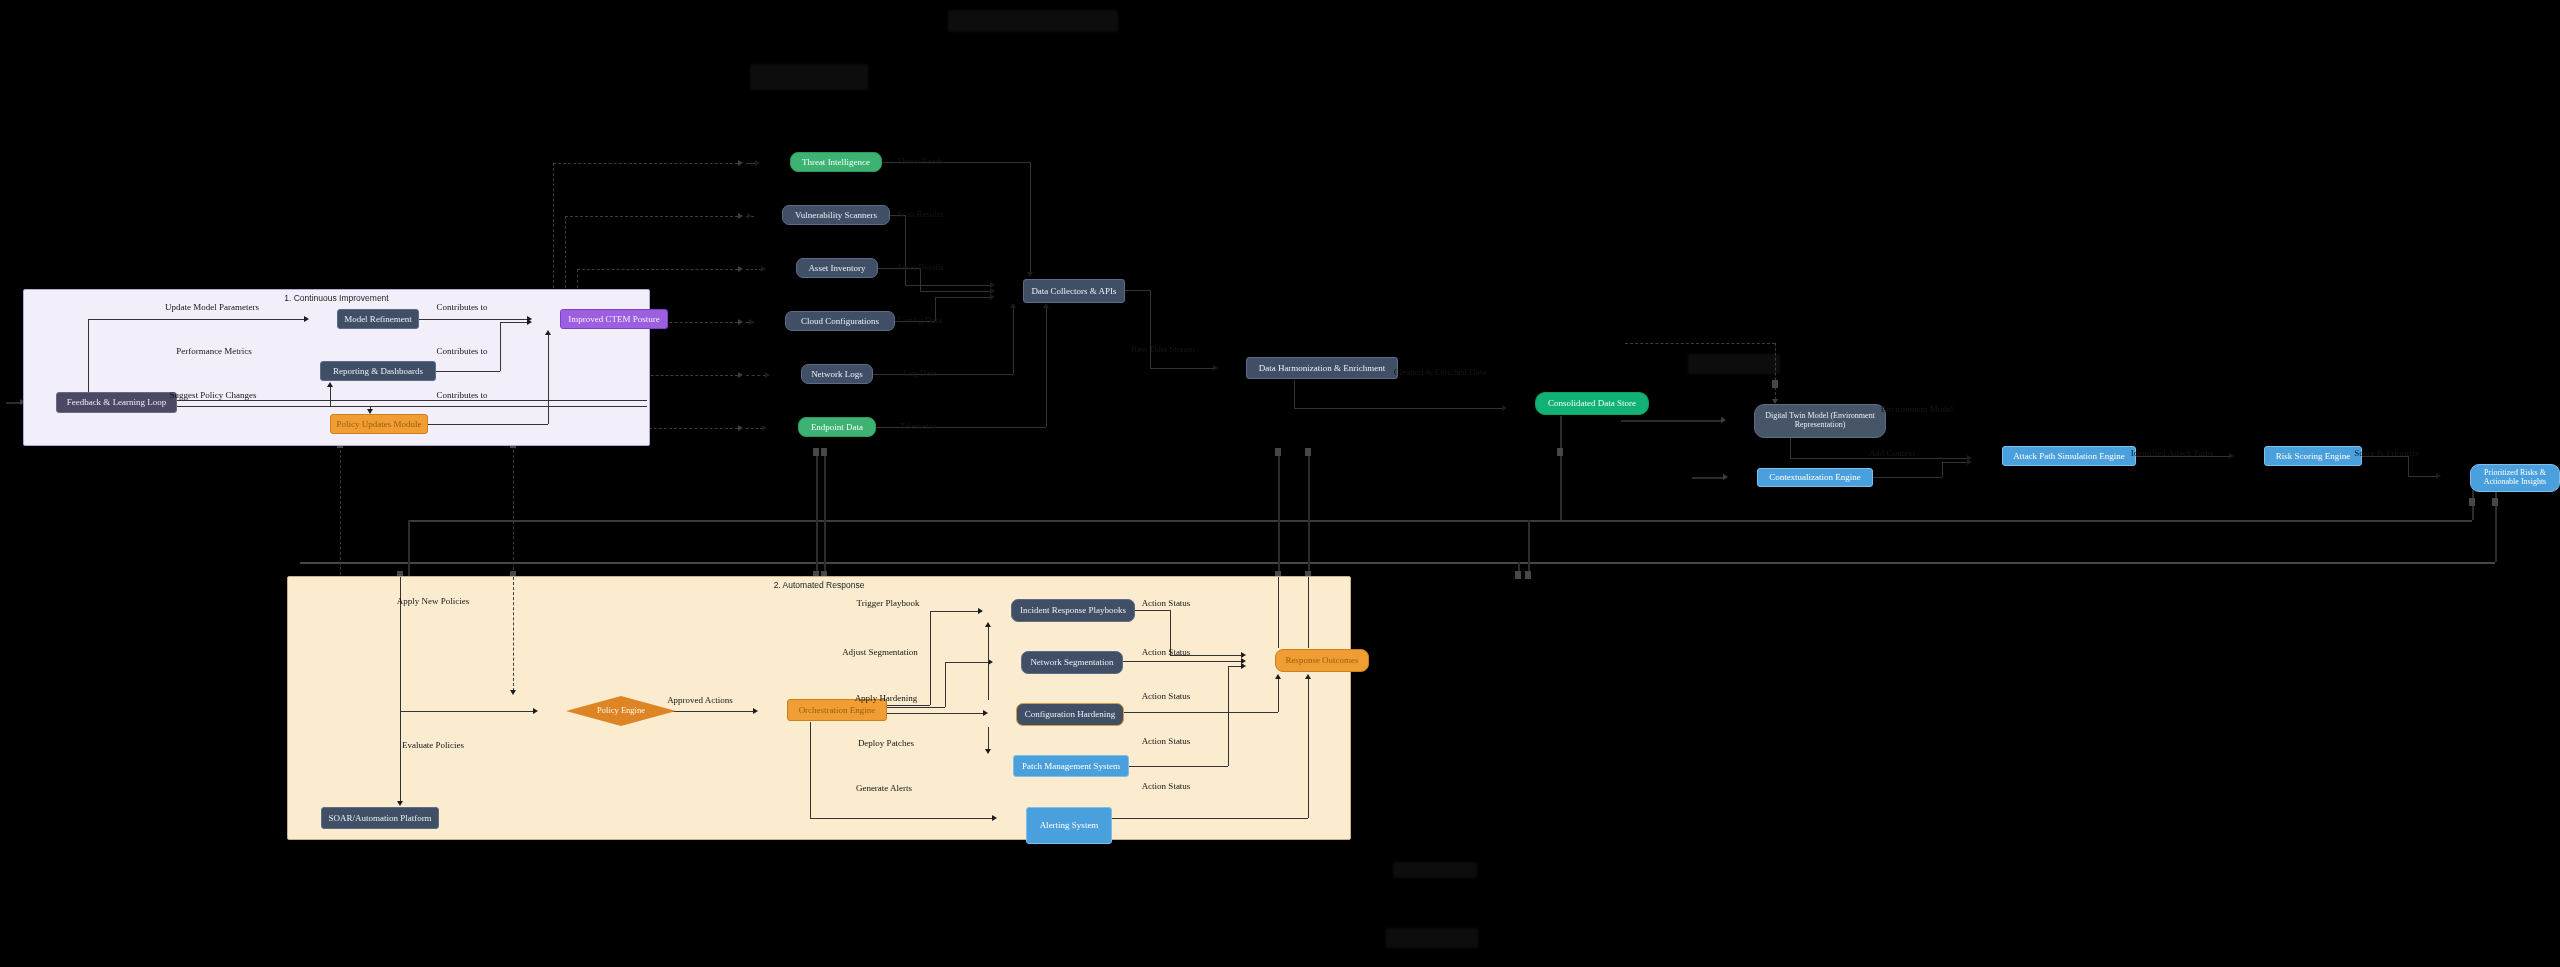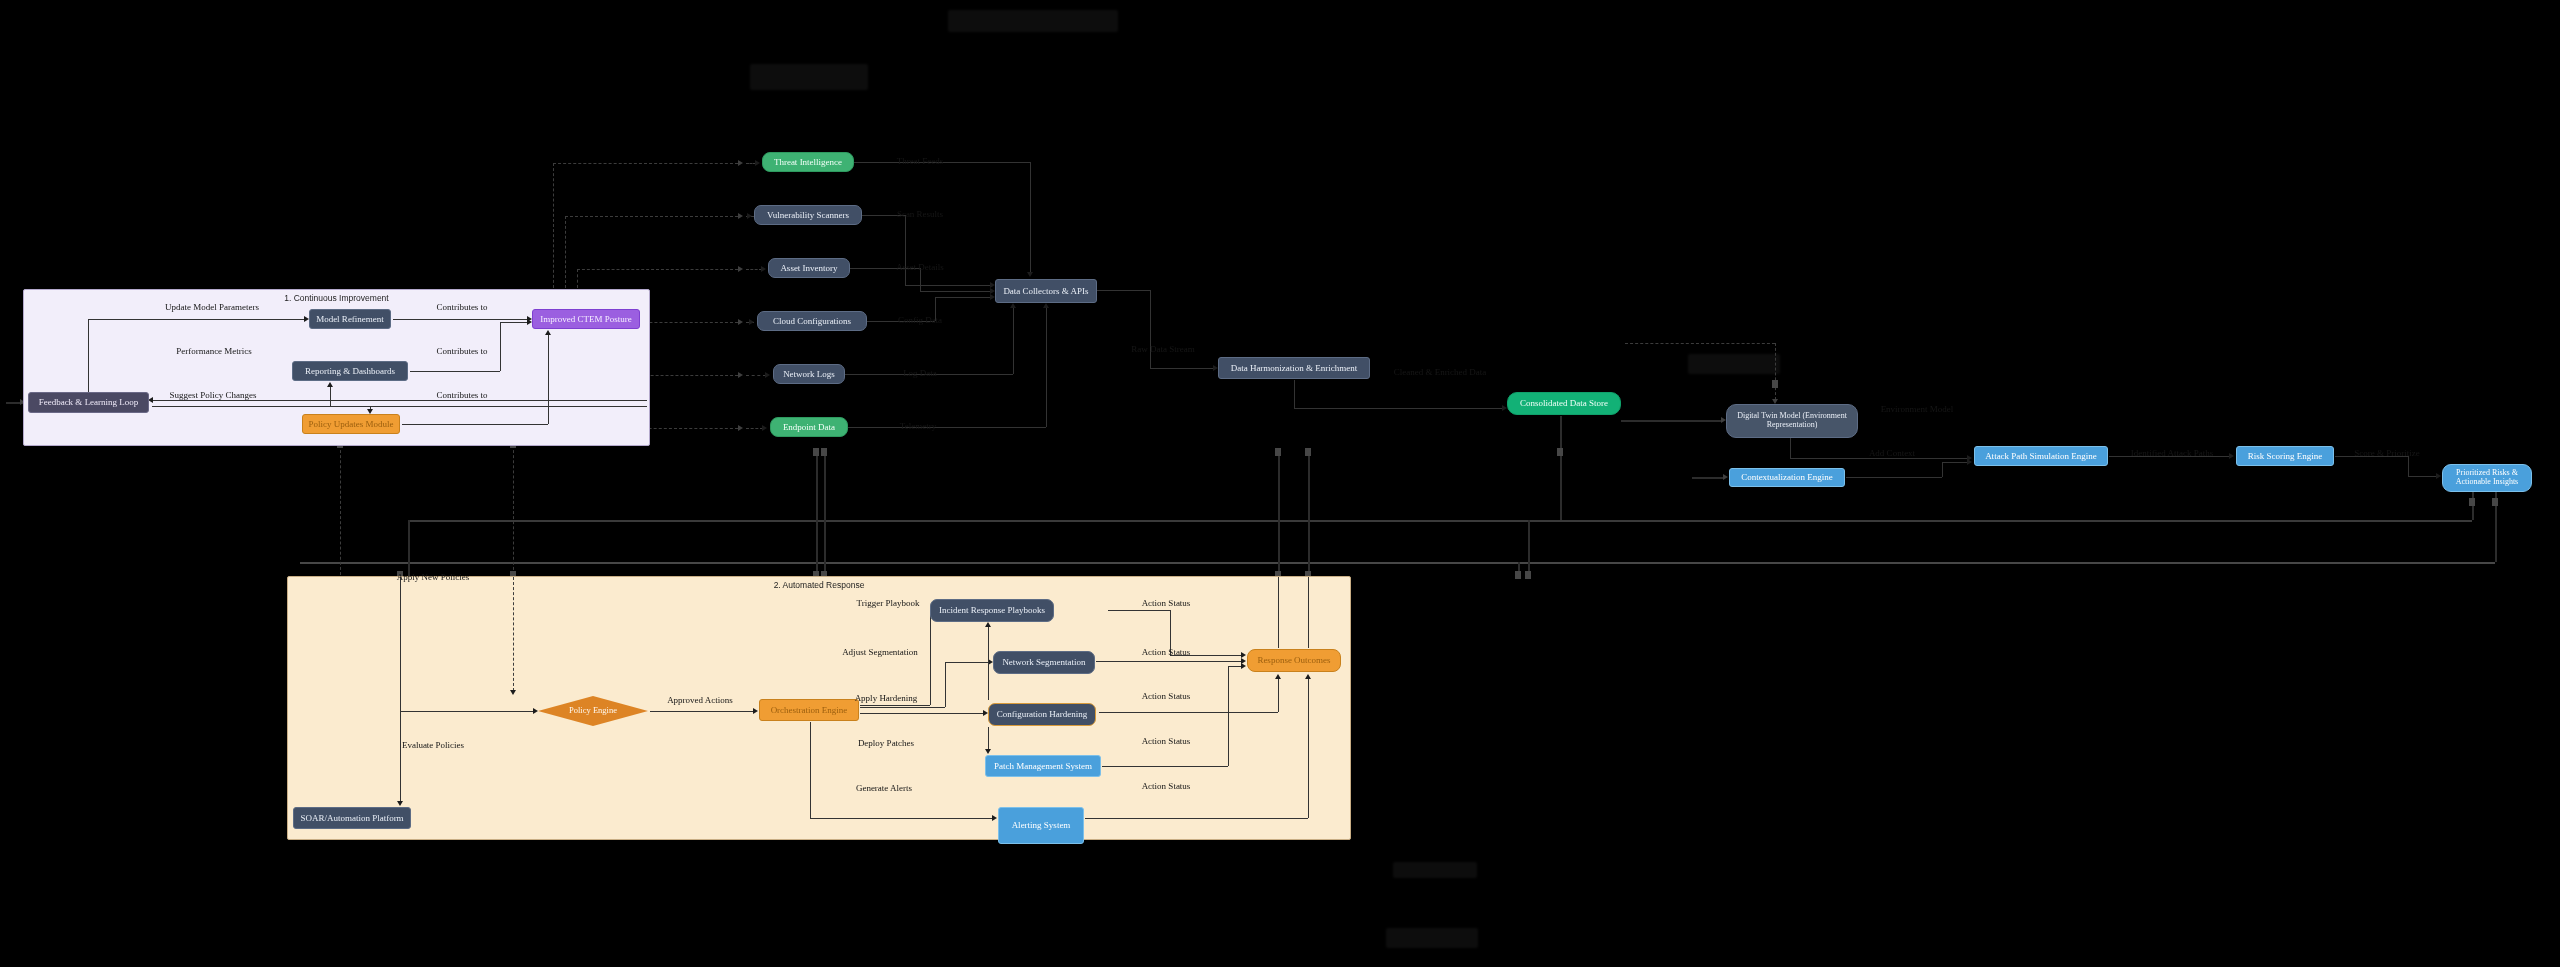--- a/index.html
+++ b/index.html
@@ -2,21 +2,21 @@
 <html><head>
 <meta charset="utf-8">
 <style>
   html,body{margin:0;padding:0;background:#000;}
   #stage{position:relative;width:2560px;height:967px;background:#000;overflow:hidden;
          font-family:"Liberation Serif", serif;}
   .cluster{position:absolute;border-radius:2px;}
   .cluster-title{position:absolute;top:3px;left:0;right:0;text-align:center;
                  font-size:8.5px;color:#1d1d1d;font-family:"Liberation Sans",sans-serif;}
   .node{position:absolute;display:flex;align-items:center;justify-content:center;
-        text-align:center;font-size:9px;line-height:1.12;padding:0 3px;box-sizing:border-box;}
+        text-align:center;font-size:9px;line-height:1.12;padding:0 3px;box-sizing:border-box;margin-left:28px;}
   .n-dark{background:#414f66;border:1px solid #5d6c85;color:#e9eef6;border-radius:3px;}
   .n-darkr{border-radius:7px;}
   .n-darkpurple{background:#4b4963;border:1px solid #6b6987;color:#eee9f8;border-radius:3px;}
   .n-green{background:#3eb273;border:1px solid #2e9a5f;color:#f2fff8;border-radius:8px;}
   .n-greenbright{background:#12b176;border:1px solid #0fa06a;color:#f0fff8;border-radius:10px;}
   .n-blue{background:#4aa0dc;border:1px solid #7cc0ea;color:#ffffff;border-radius:3px;}
   .n-bluer{border-radius:9px;}
   .n-slate{background:#475569;border:1px solid #5d6c85;color:#e9eef6;border-radius:10px;font-size:8px;}
   .n-purple{background:#9b5fe0;border:1px solid #7e3fd1;color:#f6eeff;border-radius:3px;}
   .n-orange{background:#f09d33;border:1px solid #c9811c;color:#9c5f0e;border-radius:3px;}
@@ -288,28 +288,28 @@
   <div class="ah ah-r" style="left:1241px;top:663px;"></div>
   <div class="h" style="left:1085px;top:818px;width:223px;"></div>
   <div class="v" style="left:1308px;top:679px;height:139px;"></div>
   <div class="ah ah-u" style="left:1305px;top:674px;"></div>
   <div class="v" style="left:1278px;top:577px;height:71px;"></div>
   <div class="v" style="left:1308px;top:577px;height:71px;"></div>
 
   <div class="node n-dark" style="left:293px;top:807px;width:118px;height:22px;">SOAR/Automation Platform</div>
   <div class="node n-diamond" style="left:538px;top:696px;width:110px;height:30px;">Policy Engine</div>
   <div class="node n-orange" style="left:759px;top:699px;width:100px;height:22px;">Orchestration Engine</div>
-  <div class="node n-dark n-darkr" style="left:930px;top:599px;width:124px;height:23px;">Incident Response Playbooks</div>
+  <div class="node n-dark n-darkr" style="left:983px;top:599px;width:124px;height:23px;">Incident Response Playbooks</div>
   <div class="node n-dark n-darkr" style="left:993px;top:651px;width:102px;height:23px;">Network Segmentation</div>
   <div class="node n-dark n-darkr n-borderorange" style="left:988px;top:703px;width:108px;height:23px;">Configuration Hardening</div>
   <div class="node n-blue" style="left:985px;top:755px;width:116px;height:22px;">Patch Management System</div>
   <div class="node n-blue" style="left:998px;top:807px;width:86px;height:37px;">Alerting System</div>
   <div class="node n-orange n-oranger" style="left:1247px;top:649px;width:94px;height:23px;">Response Outcomes</div>
 
-  <div class="lbl" style="left:433px;top:572px;">Apply New Policies</div>
+  <div class="lbl" style="left:433px;top:596px;">Apply New Policies</div>
   <div class="lbl" style="left:433px;top:740px;">Evaluate Policies</div>
   <div class="lbl" style="left:700px;top:695px;">Approved Actions</div>
   <div class="lbl" style="left:888px;top:598px;">Trigger Playbook</div>
   <div class="lbl" style="left:880px;top:647px;">Adjust Segmentation</div>
   <div class="lbl" style="left:886px;top:693px;">Apply Hardening</div>
   <div class="lbl" style="left:886px;top:738px;">Deploy Patches</div>
   <div class="lbl" style="left:884px;top:783px;">Generate Alerts</div>
   <div class="lbl" style="left:1166px;top:598px;">Action Status</div>
   <div class="lbl" style="left:1166px;top:647px;">Action Status</div>
   <div class="lbl" style="left:1166px;top:691px;">Action Status</div>

